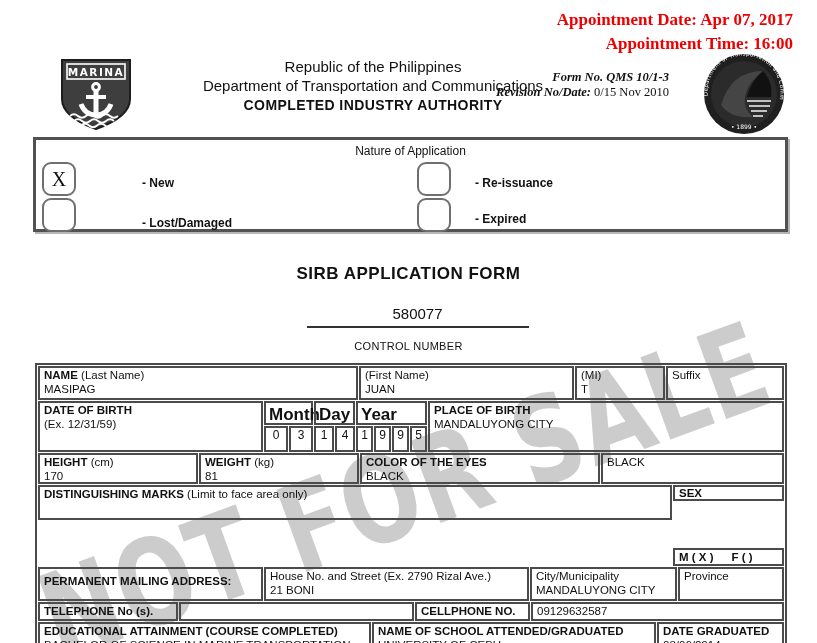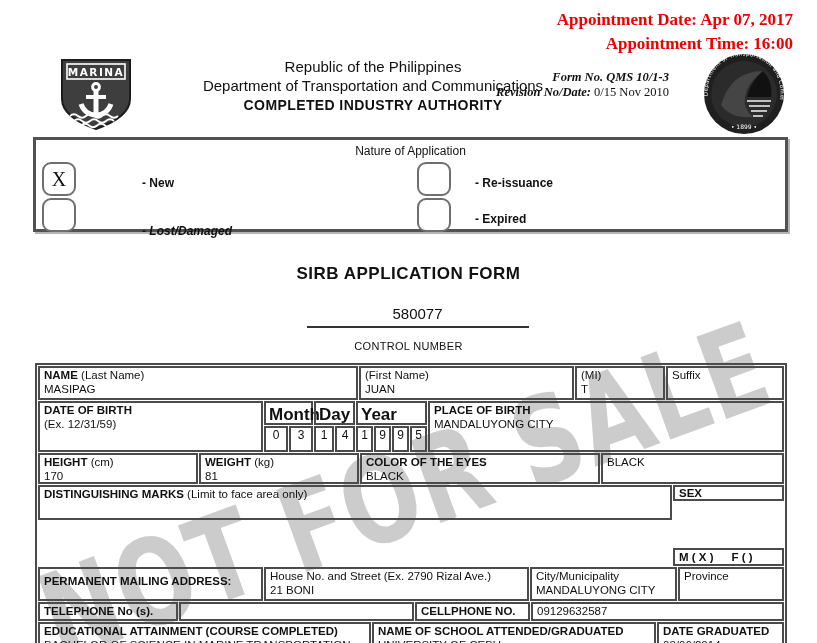--- a/index.html
+++ b/index.html
@@ -123,21 +123,21 @@
       </text>
       <text x="43" y="76" text-anchor="middle" font-family="DejaVu Sans, sans-serif" font-size="6" fill="#ffffff">• 1899 •</text>
     </svg>
   </div>
 
   <div class="nature">
     <div class="nature-title">Nature of Application</div>
     <div class="cb" style="left:6px; top:22px;"><span>X</span></div>
     <div class="cb-label" style="left:106px; top:36px;">- New</div>
     <div class="cb" style="left:6px; top:58px;"><span></span></div>
-    <div class="cb-label" style="left:106px; top:84px;font-style:italic;">- Lost/Damaged</div>
+    <div class="cb-label" style="left:106px; top:76px;">- Lost/Damaged</div>
     <div class="cb" style="left:381px; top:22px;"><span></span></div>
     <div class="cb-label" style="left:439px; top:36px;">- Re-issuance</div>
     <div class="cb" style="left:381px; top:58px;"><span></span></div>
     <div class="cb-label" style="left:439px; top:72px;">- Expired</div>
   </div>
 
   <div class="form-title">SIRB APPLICATION FORM</div>
   <div class="control">
     <div class="num">580077</div>
     <div class="lab">CONTROL NUMBER</div>

